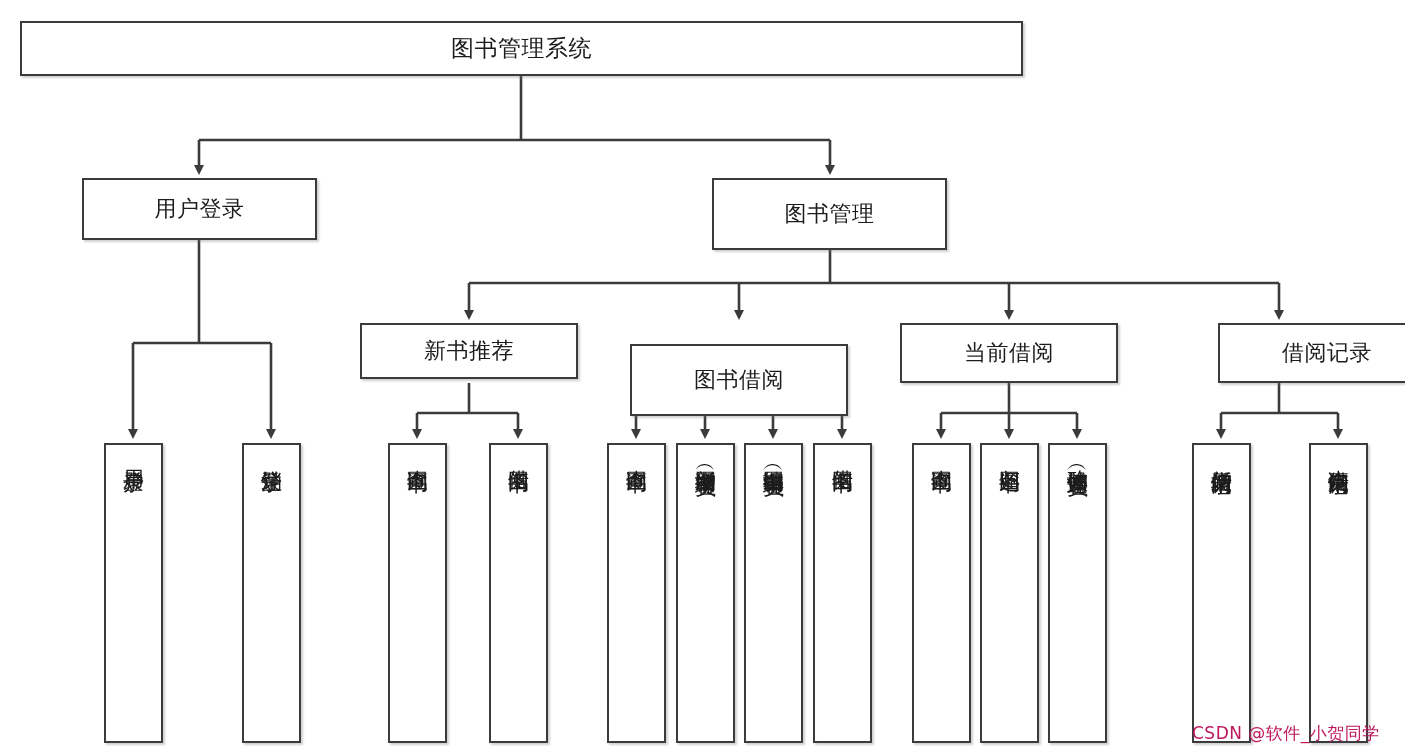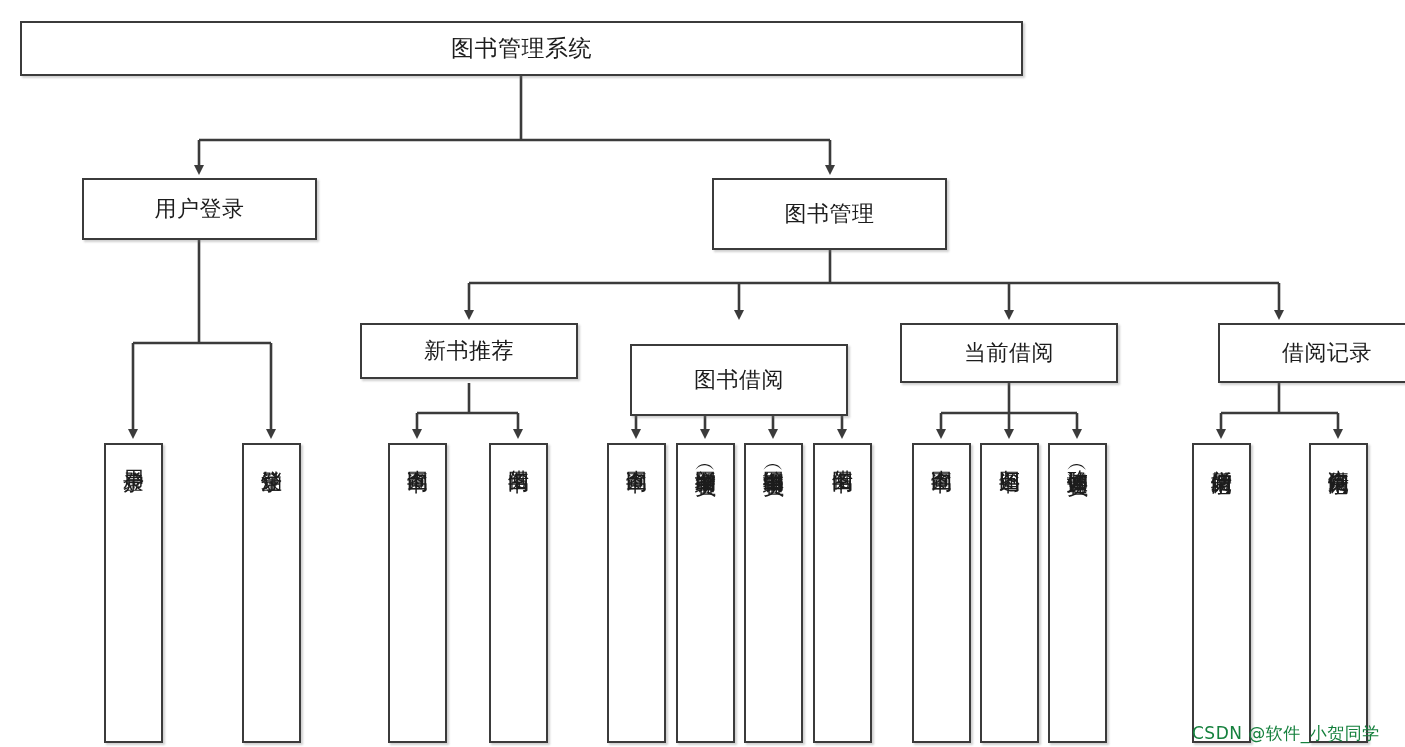--- a/index.html
+++ b/index.html
@@ -64,21 +64,21 @@
     font-size: 21px;
     line-height: 1.05;
     letter-spacing: 1px;
     margin: 0 auto;
   }
   .watermark {
     position: absolute;
     left: 1192px;
     top: 714px;
     font-size: 17px;
-    color: #15803d;
+    color: #be185d;
     white-space: nowrap;
     letter-spacing: 0.5px;
   }
 </style>
 </head>
 <body>
 
 <div id="diagram-root">
 
   <svg class="edges" viewBox="0 0 1405 747">

